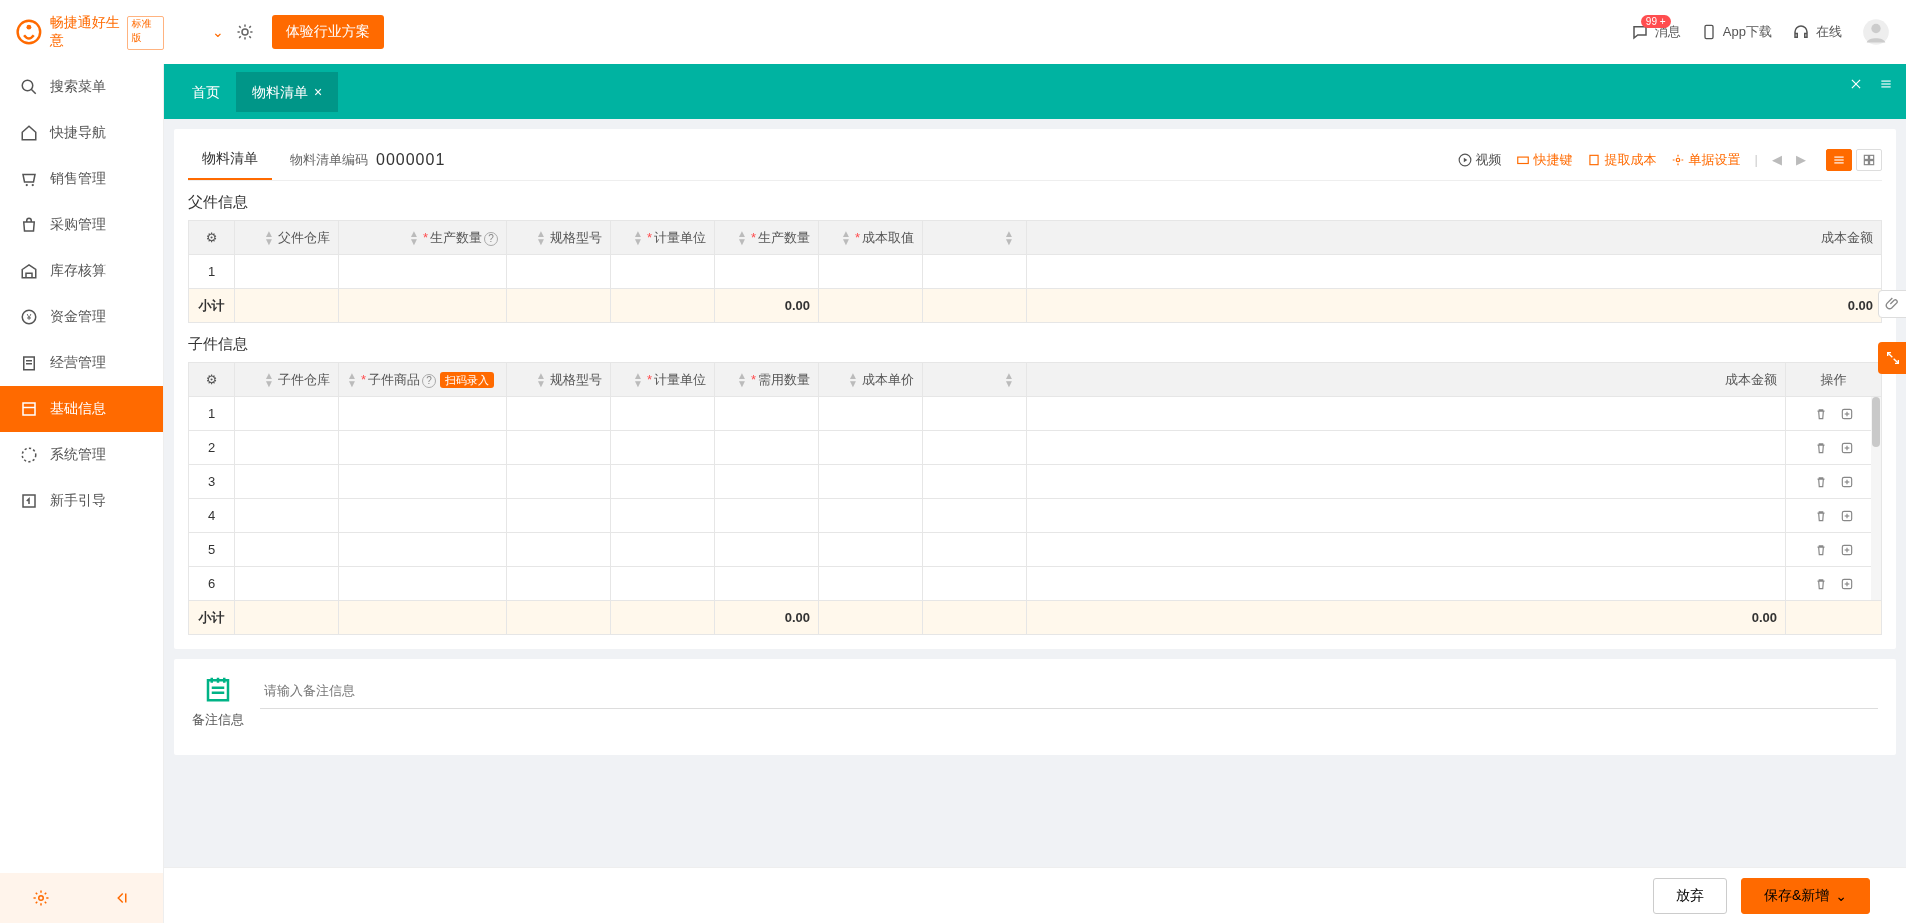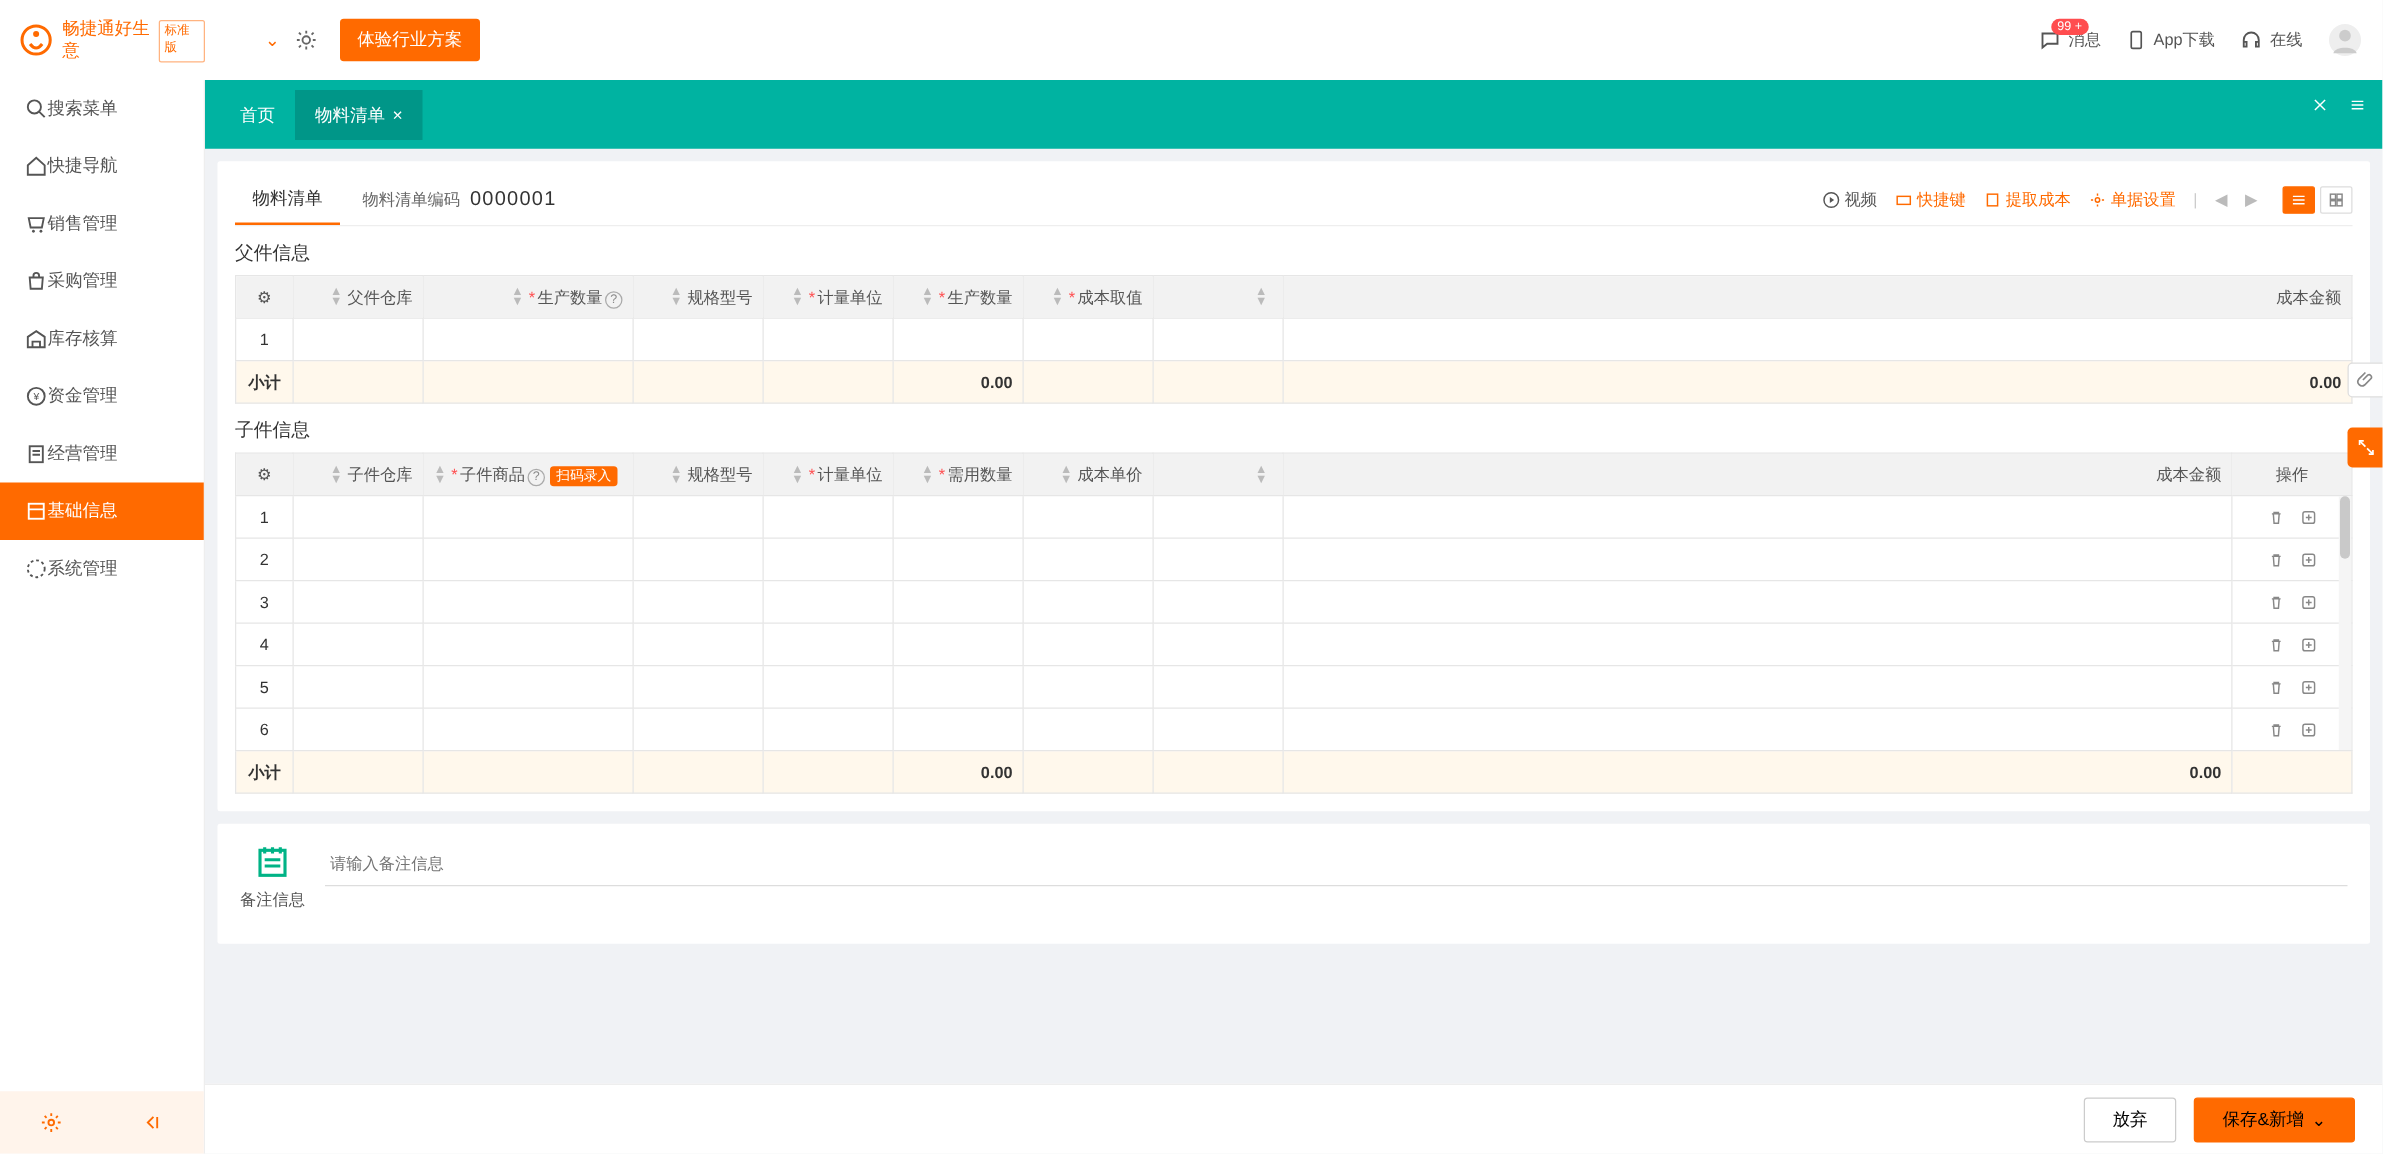--- a/index.html
+++ b/index.html
@@ -18,21 +18,21 @@
 .cta-btn { margin-left: 18px; background: #ff6a00; color: #fff; border: none; padding: 8px 14px; border-radius: 3px; font-size: 14px; cursor: pointer; }
 .top-right { margin-left: auto; display: flex; align-items: center; gap: 20px; color: #555; }
 .tr-item { display: flex; align-items: center; gap: 6px; cursor: pointer; position: relative; }
 .badge { position: absolute; top: -8px; left: 10px; background: #ff4d4f; color: #fff; font-size: 10px; padding: 1px 5px; border-radius: 8px; }
 
 
 .layout { display: flex; height: calc(923px - 64px); }
 
 
 .sidebar { width: 164px; background: #fff; display: flex; flex-direction: column; border-right: 1px solid #eee; }
-.sb-item { display: flex; align-items: center; gap: 0; padding: 14px 20px; color: #555; cursor: pointer; font-size: 14px; }
+.sb-item { display: flex; align-items: center; gap: 12px; padding: 14px 20px; color: #555; cursor: pointer; font-size: 14px; }
 .sb-item.active { background: #ff6a00; color: #fff; }
 .sb-item .icon { width: 18px; height: 18px; display: inline-flex; align-items: center; justify-content: center; }
 .sb-footer { margin-top: auto; display: flex; align-items: center; justify-content: space-around; padding: 16px 0; background: #fff4eb; }
 .sb-footer .ficon { color: #ff6a00; cursor: pointer; }
 
 
 .main { flex: 1; display: flex; flex-direction: column; background: #f0f2f5; position: relative; }
 .tabs-bar { height: 55px; background: #00b3a1; display: flex; align-items: center; padding-left: 12px; position: relative; }
 .tab { padding: 0 16px; height: 40px; line-height: 40px; color: #fff; cursor: pointer; font-size: 14px; display: flex; align-items: center; gap: 6px; }
 .tab.active { background: #009688; }
@@ -80,21 +80,21 @@
 .op-cell { display: flex; gap: 12px; justify-content: center; color: #888; }
 .op-cell span { cursor: pointer; }
 
 
 .remark-card { display: flex; gap: 16px; align-items: flex-start; padding: 14px 18px 26px 18px; }
 .remark-icon { display: flex; flex-direction: column; align-items: center; gap: 6px; color: #555; }
 .remark-icon svg { color: #00b386; }
 .remark-input { flex: 1; border: none; border-bottom: 1px solid #ddd; padding: 10px 4px; font-size: 13px; outline: none; }
 
 
-.footer-bar { height: 56px; background: #fff; border-top: 1px solid #eee; display: flex; align-items: center; justify-content: flex-end; gap: 14px; padding: 0 22px; }
+.footer-bar { height: 56px; background: #fff; border-top: 1px solid #eee; display: flex; align-items: center; justify-content: flex-end; gap: 14px; padding: 0 36px; }
 .btn { padding: 8px 22px; border-radius: 3px; font-size: 14px; cursor: pointer; border: 1px solid #ccc; background: #fff; }
 .btn.primary { background: #ff6a00; color: #000000; border-color: #ff6a00; display: flex; align-items: center; gap: 6px; }
 
 
 .side-pin { position: absolute; right: -2px; top: 226px; width: 30px; height: 28px; background: #fff; border: 1px solid #ddd; border-radius: 4px 0 0 4px; display: flex; align-items: center; justify-content: center; color: #888; cursor: pointer; }
 .side-expand { position: absolute; right: -2px; top: 278px; width: 30px; height: 32px; background: #ff6a00; color: #fff; display: flex; align-items: center; justify-content: center; cursor: pointer; border-radius: 4px 0 0 4px; }
 
 
 .child-wrap { position: relative; }
 .fake-scroll { position: absolute; right: 1px; top: 35px; bottom: 35px; width: 10px; background: #f5f5f5; }
@@ -231,20 +231,29 @@
         </span>
         <span>基础信息</span>
       </div>
     <div class="sb-item">
         <span class="icon">
           <svg width="18" height="18" viewBox="0 0 24 24">
             <circle cx="12" cy="12" r="9" fill="none" stroke="currentColor" stroke-width="2" stroke-dasharray="3 3"></circle>
           </svg>
         </span>
         <span>系统管理</span>
+      </div>
+    <div class="sb-item">
+        <span class="icon">
+          <svg width="18" height="18" viewBox="0 0 24 24">
+            <rect x="4" y="4" width="16" height="16" fill="none" stroke="currentColor" stroke-width="2"></rect>
+            <polyline points="9,12 12,9 12,16" fill="none" stroke="currentColor" stroke-width="2"></polyline>
+          </svg>
+        </span>
+        <span>新手引导</span>
       </div>
     <div class="sb-footer">
       <span class="ficon">
           <svg width="18" height="18" viewBox="0 0 24 24">
             <circle cx="12" cy="12" r="3" fill="none" stroke="currentColor" stroke-width="2"></circle>
             <path d="M12 2v3M12 19v3M2 12h3M19 12h3M5 5l2 2M17 17l2 2M5 19l2-2M17 7l2-2" stroke="currentColor" stroke-width="2"></path>
           </svg>
         </span>
       <span class="ficon">
           <svg width="18" height="18" viewBox="0 0 24 24">

